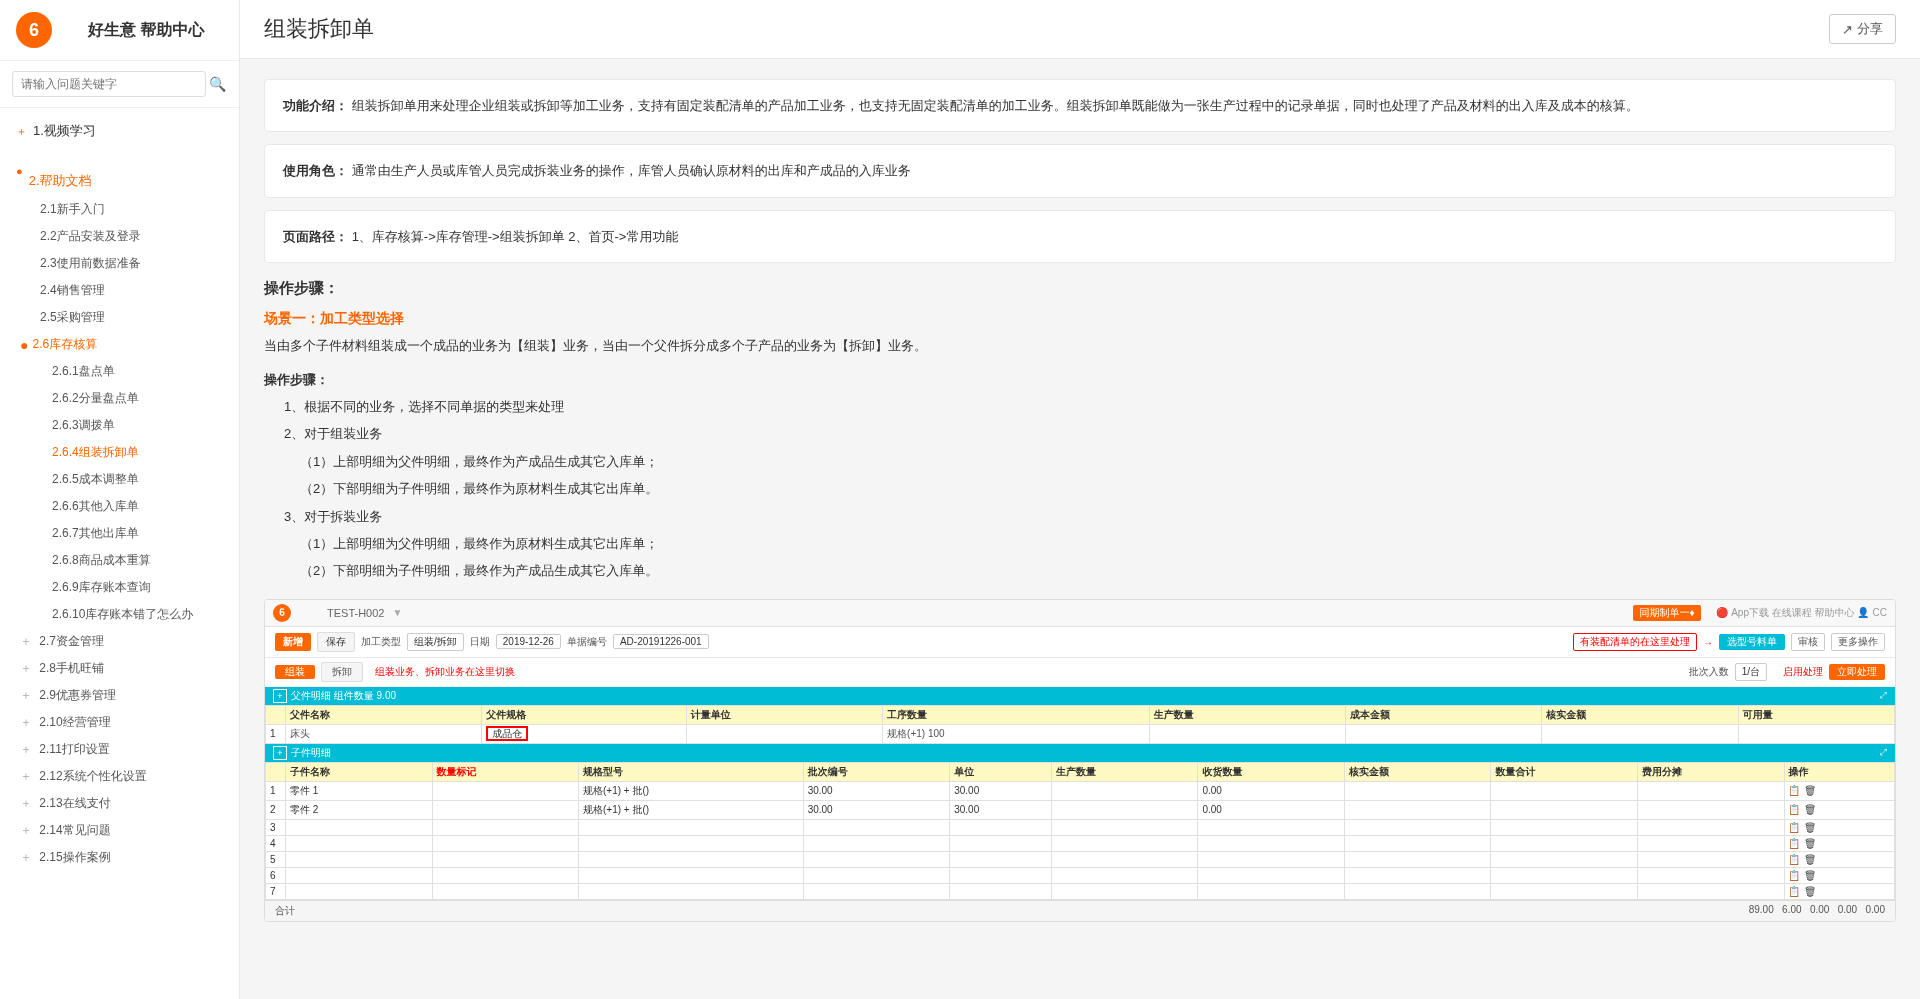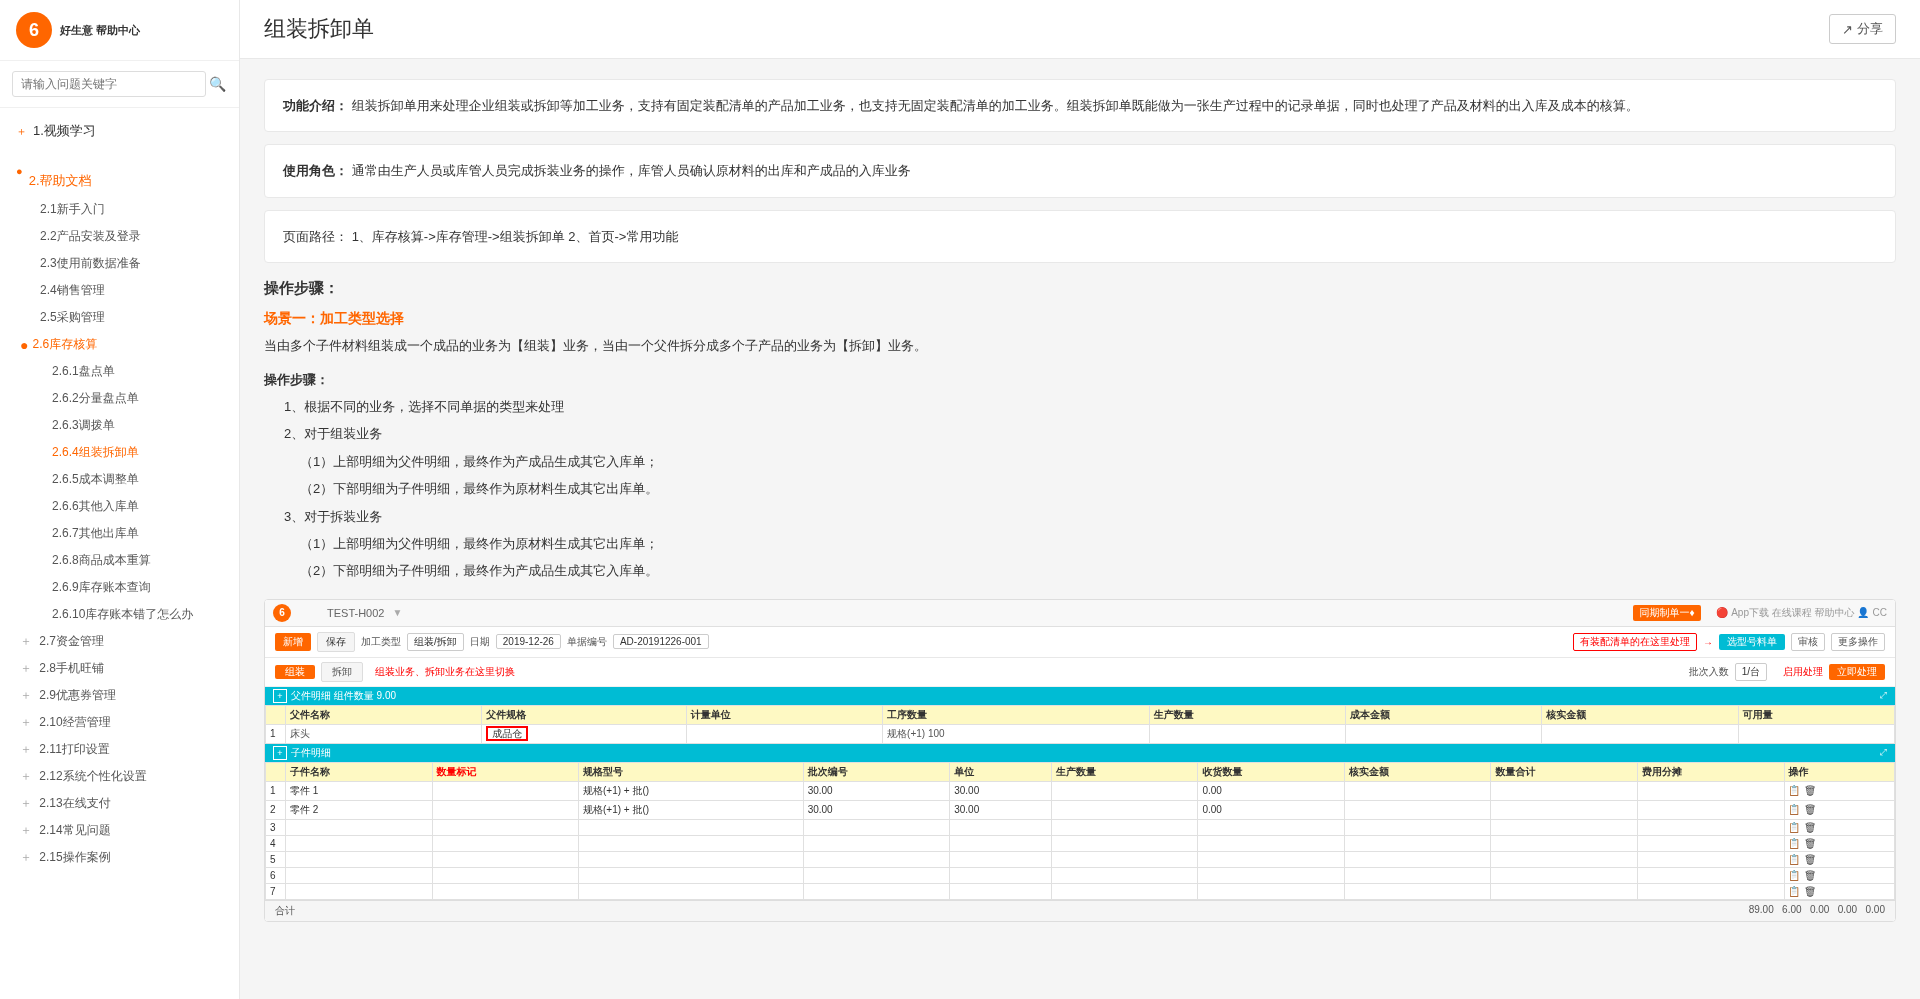--- a/index.html
+++ b/index.html
@@ -24,21 +24,21 @@
       border-bottom: 1px solid #f0f0f0;
     }
     #logo-circle {
       width: 36px; height: 36px;
       background: #f60;
       border-radius: 50%;
       display: flex; align-items: center; justify-content: center;
       color: #fff; font-size: 18px; font-weight: bold;
       margin-right: 8px;
     }
-    #app-title { font-size: 11px; font-weight: bold; color: #333; }
+    #app-title { font-size: 16px; font-weight: bold; color: #333; margin-left: 28px; }
     #search-box {
       padding: 10px 12px;
       border-bottom: 1px solid #f0f0f0;
       display: flex; align-items: center;
       background: #fff;
     }
     #search-input {
       flex: 1;
       border: 1px solid #ddd;
       border-radius: 3px;
@@ -300,21 +300,21 @@
       <span style="font-weight:bold;">功能介绍：</span>
       <span>组装拆卸单用来处理企业组装或拆卸等加工业务，支持有固定装配清单的产品加工业务，也支持无固定装配清单的加工业务。组装拆卸单既能做为一张生产过程中的记录单据，同时也处理了产品及材料的出入库及成本的核算。</span>
     </div>
 
     <div class="info-block">
       <span style="font-weight:bold;">使用角色：</span>
       <span>通常由生产人员或库管人员完成拆装业务的操作，库管人员确认原材料的出库和产成品的入库业务</span>
     </div>
 
     <div class="info-block">
-      <span style="font-weight:normal;">页面路径：</span>
+      <span style="font-weight:bold;">页面路径：</span>
       <span>1、库存核算-&gt;库存管理-&gt;组装拆卸单 2、首页-&gt;常用功能</span>
     </div>
 
     <div class="section-title">操作步骤：</div>
 
     <div class="sub-section-title">场景一：加工类型选择</div>
 
     <div class="step-text">
       <span>当由多个子件材料组装成一个成品的业务为【组装】业务，当由一个父件拆分成多个子产品的业务为【拆卸】业务。</span>
     </div>
@@ -336,21 +336,21 @@
 
         <div class="mock-topbar" style="background:#f8f8f8;">
           <span class="mock-orange-logo">6</span>
           <span style="font-size:11px;color:#666;margin-left:28px;">TEST-H002</span>
           <span style="font-size:10px;color:#aaa;flex:1;">▼</span>
           <span style="font-size:10px;background:#f60;color:#fff;padding:1px 6px;border-radius:2px;">同期制单一♦</span>
           <span style="font-size:10px;color:#999;margin-left:8px;">🔴  App下载  在线课程  帮助中心  👤  CC</span>
         </div>
 
         <div style="background:#fff;border-bottom:1px solid #e8e8e8;padding:5px 10px;display:flex;align-items:center;gap:6px;">
-          <span style="background:#f60;color:#fff;padding:2px 8px;border-radius:2px;font-size:10px;cursor:default;">新增</span>
+          <span style="background:#f60;color:#fff;padding:2px 8px;border-radius:2px;font-size:10px;cursor:default;font-weight:bold;">新增</span>
           <span style="background:#f5f5f5;border:1px solid #ddd;color:#333;padding:2px 8px;border-radius:2px;font-size:10px;cursor:default;">保存</span>
           <span style="font-size:10px;color:#555;">加工类型</span>
           <span style="border:1px solid #ccc;padding:1px 6px;font-size:10px;border-radius:2px;color:#333;">组装/拆卸</span>
           <span style="font-size:10px;color:#555;">日期</span>
           <span style="border:1px solid #ccc;padding:1px 6px;font-size:10px;border-radius:2px;color:#333;">2019-12-26</span>
           <span style="font-size:10px;color:#555;">单据编号</span>
           <span style="border:1px solid #ccc;padding:1px 6px;font-size:10px;border-radius:2px;color:#333;">AD-20191226-001</span>
           <div style="flex:1;"></div>
 
           <span style="background:rgba(255,255,255,0.9);border:1.5px solid red;padding:1px 6px;font-size:10px;color:red;border-radius:2px;">有装配清单的在这里处理</span>

